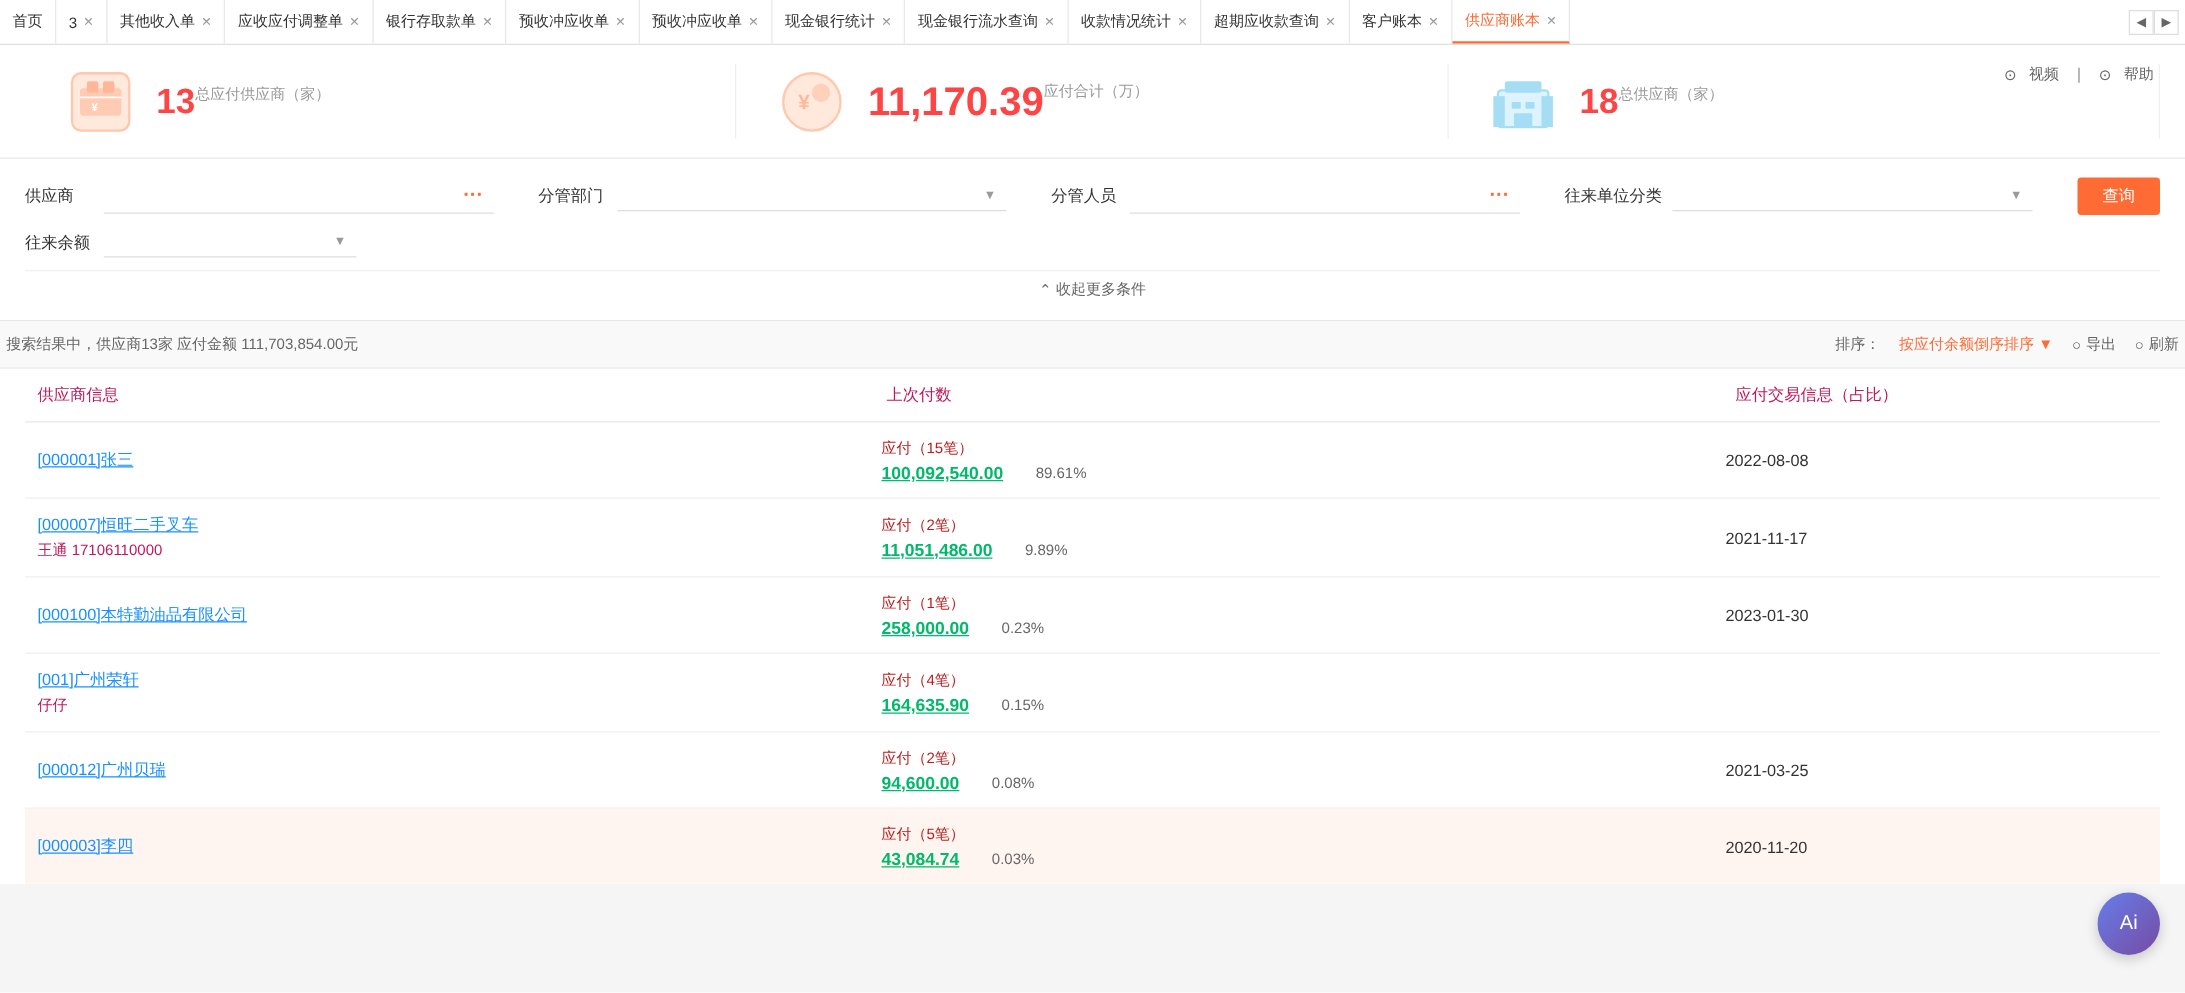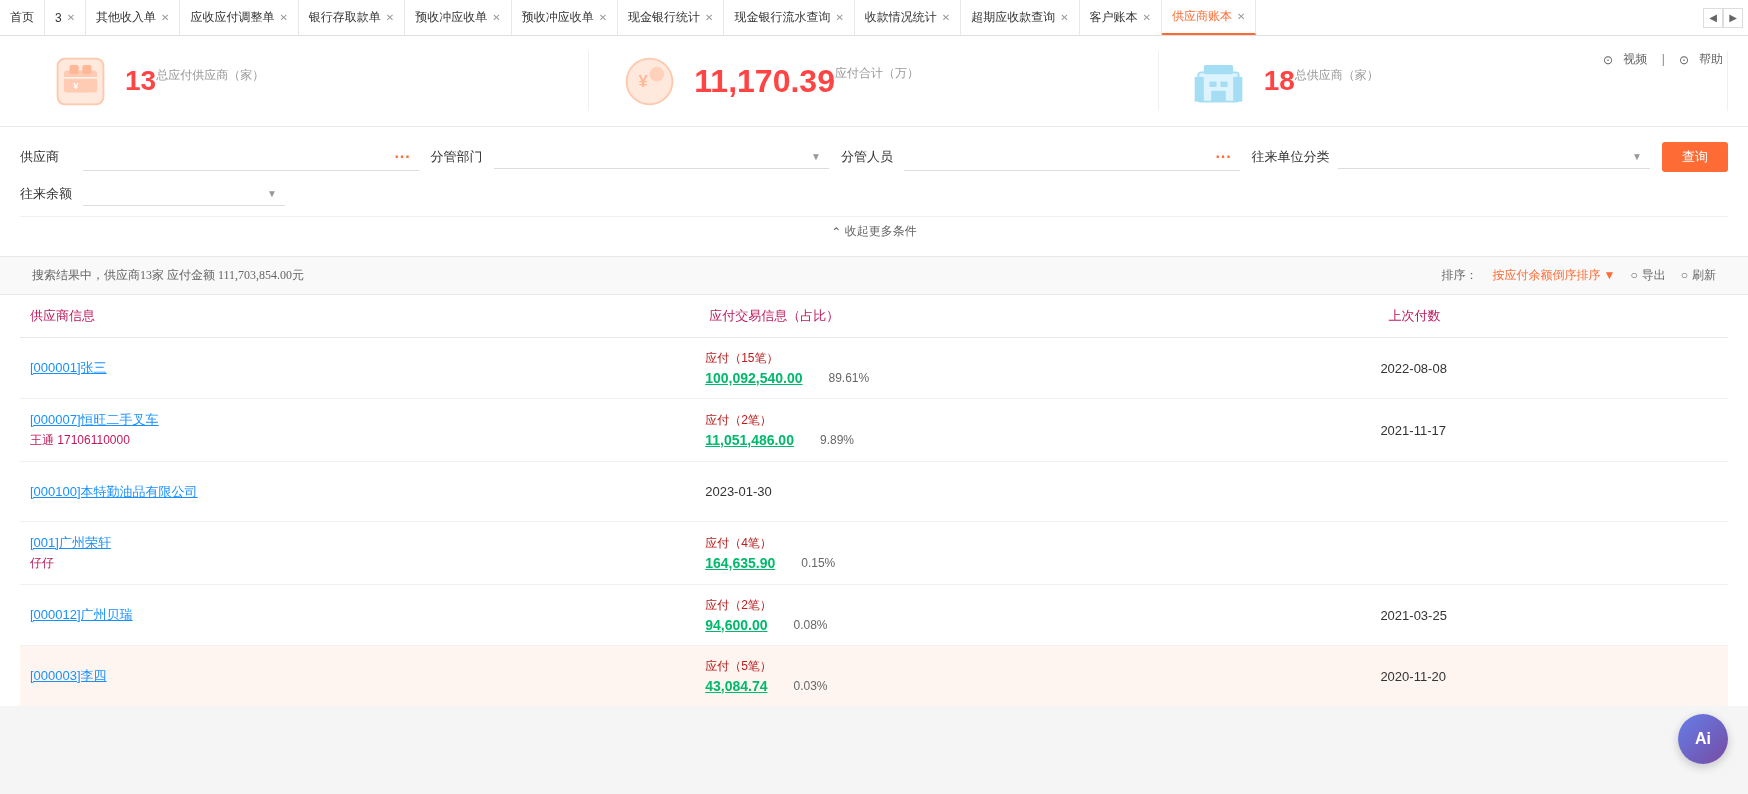--- a/index.html
+++ b/index.html
@@ -101,21 +101,21 @@
     
     .filter-section {
       background: #fff;
       padding: 15px 20px 10px;
       border-bottom: 1px solid #e8e8e8;
     }
     .filter-row {
       display: flex;
       align-items: center;
       margin-bottom: 10px;
-      gap: 12px;
+      gap: 36px;
     }
     .filter-item {
       display: flex;
       align-items: center;
       flex: 1;
     }
     .filter-label {
       font-size: 13px;
       color: #333;
       white-space: nowrap;
@@ -166,26 +166,25 @@
       cursor: pointer;
       border-top: 1px solid #f0f0f0;
       margin-top: 5px;
     }
 
     
     .results-bar {
       display: flex;
       align-items: center;
       justify-content: space-between;
-      padding: 10px 32px;
+      padding: 10px 5px;
       background: #f9f9f9;
       border-bottom: 1px solid #e8e8e8;
       font-size: 12px;
       color: #666;
-      font-family: Liberation Serif, serif;
     }
     .results-bar .sort-area {
       display: flex;
       align-items: center;
       gap: 15px;
     }
     .sort-label { color: #666; }
     .sort-value { color: #ff6b35; cursor: pointer; }
     .action-btn {
       display: flex;
@@ -247,21 +246,21 @@
       bottom: 30px;
       width: 50px;
       height: 50px;
       background: linear-gradient(135deg, #667eea, #764ba2);
       border-radius: 50%;
       display: flex;
       align-items: center;
       justify-content: center;
       color: #fff;
       font-size: 16px;
-      font-weight: bold;
+      font-weight: normal;
       cursor: pointer;
       box-shadow: 0 3px 10px rgba(0,0,0,0.2);
     }
 
     .dots { color: #ff6b35; font-size: 16px; font-weight: bold; }
   </style>
 </head>
 <body>
 
 <div class="nav-bar">
@@ -456,22 +455,22 @@
         <span>○</span>
         <span>刷新</span>
       </div>
     </div>
   </div>
 
   <div class="table-container">
 
     <div class="table-header">
       <span>供应商信息</span>
+      <span>上次付数</span>
       <span>应付交易信息（占比）</span>
-      <span>上次付数</span>
     </div>
 
     <div class="table-row">
       <div>
         <div class="supplier-name">[000001]张三</div>
       </div>
       <div class="transaction-info">
         <span class="trans-label">应付（15笔）</span>
         <div class="trans-row">
           <span class="trans-amount">100,092,540.00</span>
@@ -497,20 +496,27 @@
       </div>
       <div>
         <span class="last-payment">2021-11-17</span>
       </div>
     </div>
 
     <div class="table-row">
       <div>
         <div class="supplier-name">[000100]本特勤油品有限公司</div>
       </div>
+      <div class="transaction-info">
+        <span class="trans-label">应付（1笔）</span>
+        <div class="trans-row">
+          <span class="trans-amount">258,000.00</span>
+          <span class="trans-percent">0.23%</span>
+        </div>
+      </div>
       <div>
         <span class="last-payment">2023-01-30</span>
       </div>
     </div>
 
     <div class="table-row">
       <div>
         <div class="supplier-name">[001]广州荣轩</div>
         <div class="supplier-sub">仔仔</div>
       </div>

